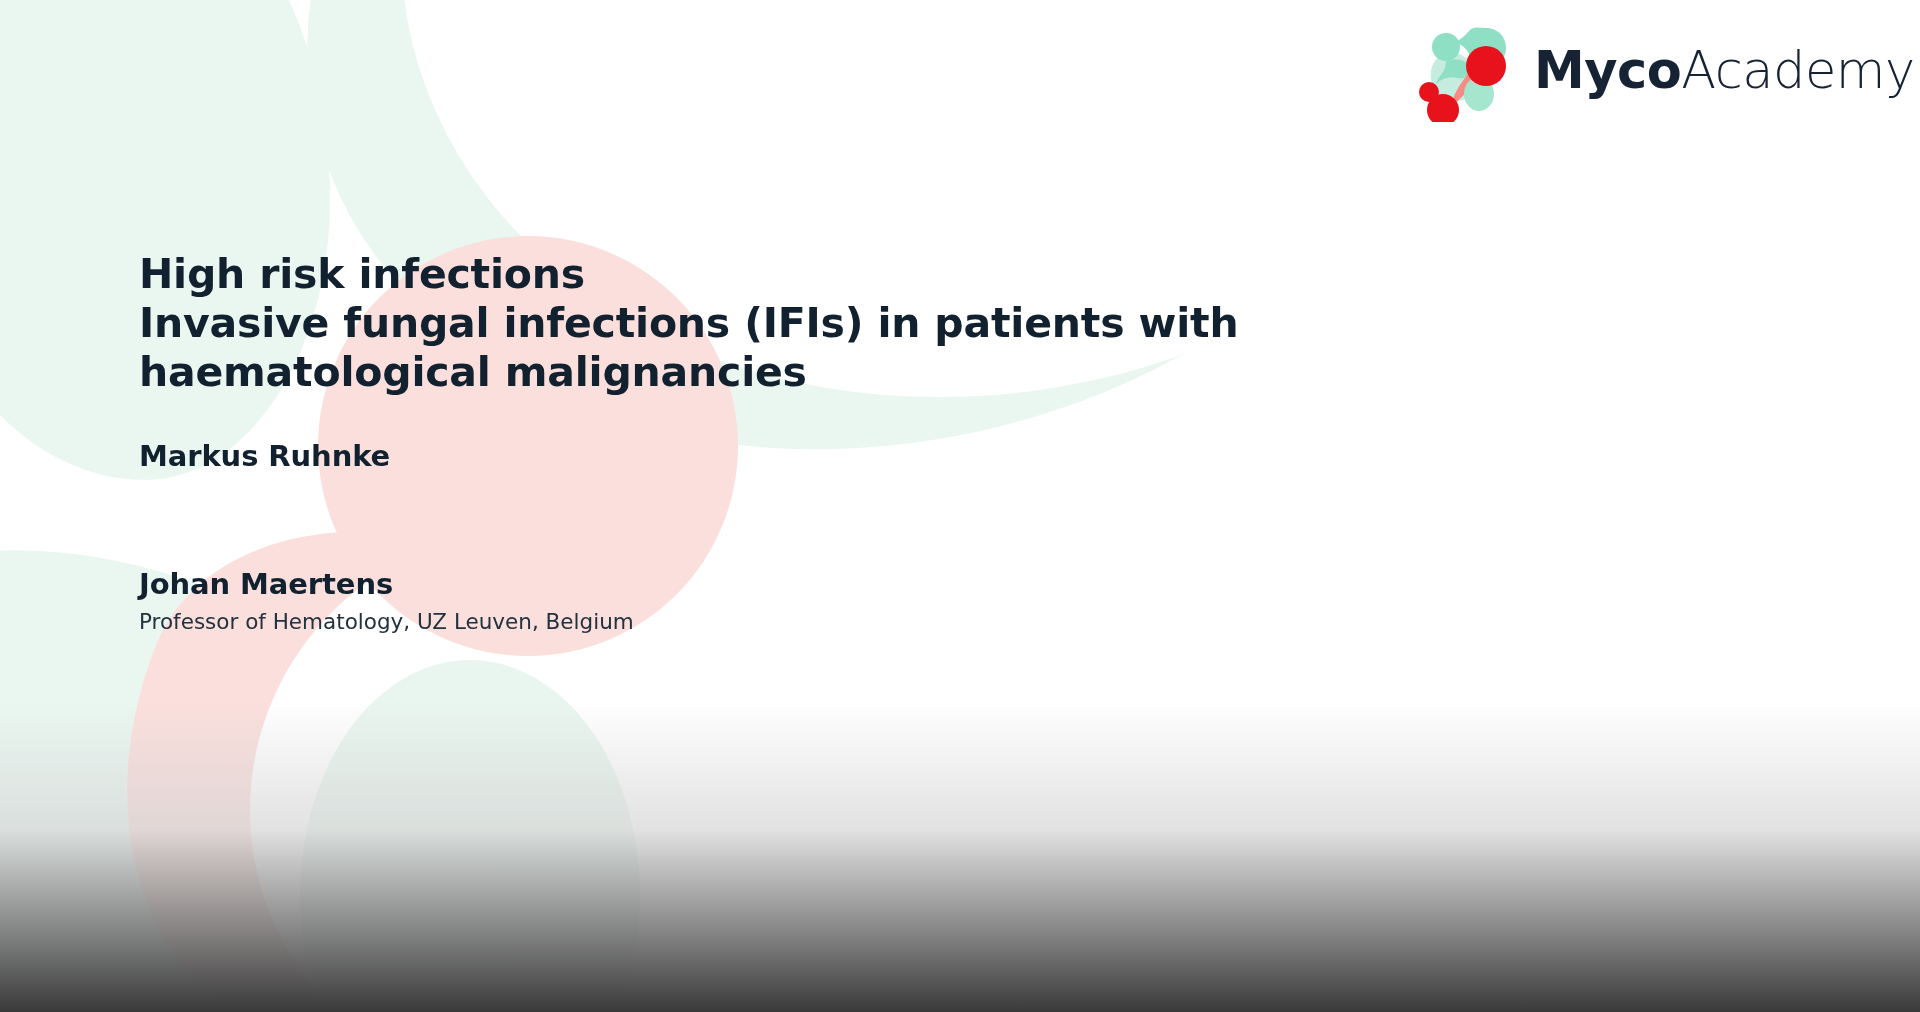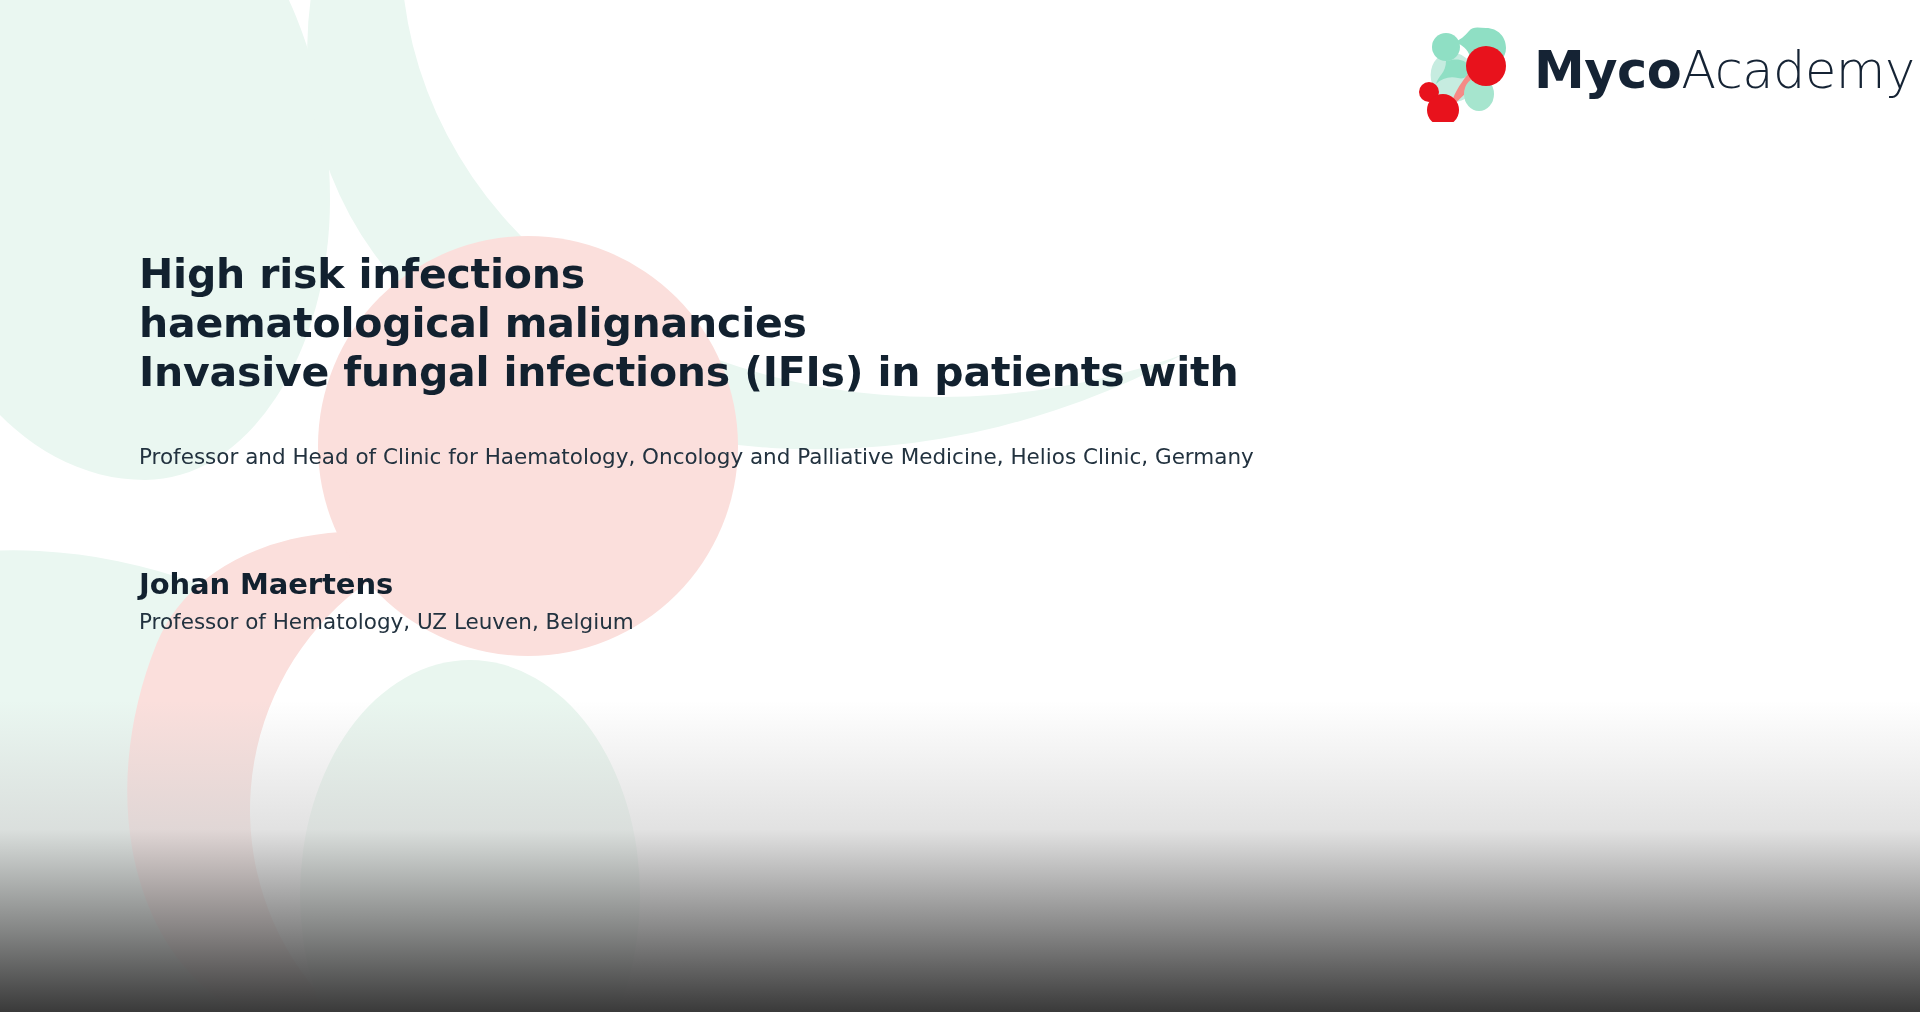--- a/index.html
+++ b/index.html
@@ -233,26 +233,26 @@
 
       <circle cx="27" cy="92" r="16" fill="#e8121c"></circle>
     </svg>
     <div class="logo-wordmark"><span class="logo-word-bold">Myco</span><span class="logo-word-light">Academy</span></div>
   </div>
 
   <div class="content">
 
     <div class="title-block">
       <div class="title-line">High risk infections</div>
+      <div class="title-line">Invasive fungal infections (IFIs) in patients with</div>
       <div class="title-line">haematological malignancies</div>
-      <div class="title-line">Invasive fungal infections (IFIs) in patients with</div>
     </div>
 
     <div class="speaker speaker-1">
-      <div class="speaker-role">Professor and Head of Clinic for Haematology, Oncology and Palliative Medicine, Helios Clinic, Germany</div>
+      <div class="speaker-name">Markus Ruhnke</div>
     </div>
 
     <div class="speaker speaker-2">
       <div class="speaker-name">Johan Maertens</div>
       <div class="speaker-role">Professor of Hematology, UZ Leuven, Belgium</div>
     </div>
 
   </div>
 
   <div class="bottom-fade"></div>

